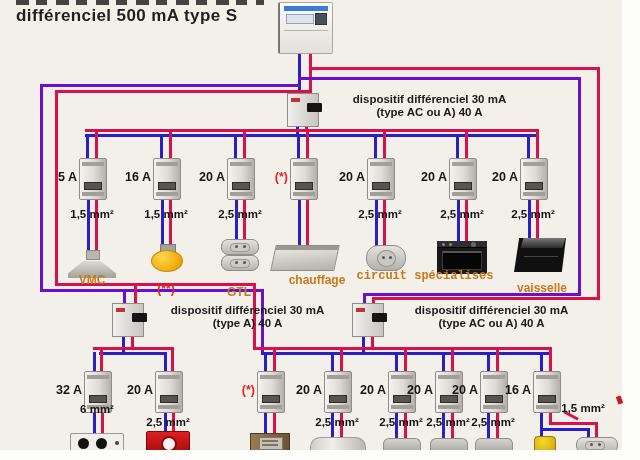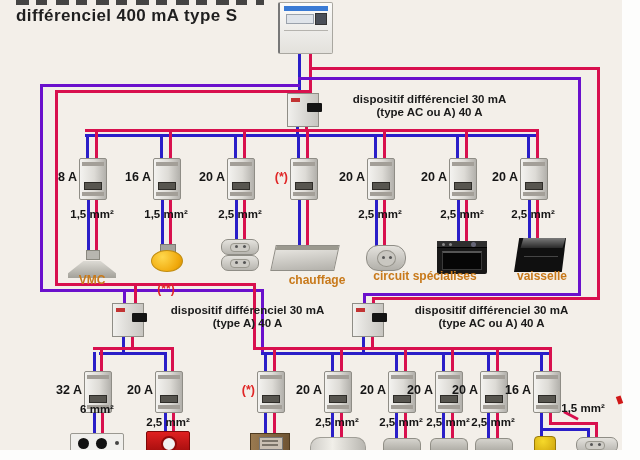--- a/index.html
+++ b/index.html
@@ -20,21 +20,21 @@
   .meter{position:absolute;left:278px;top:2px;width:52px;height:50px;z-index:3;border:1px solid #a9a7a0;
        border-left:2px solid #777;border-radius:2px;background:linear-gradient(180deg,#fbfbfa,#e3e1dc);}
   .meter .band{position:absolute;left:4px;top:3px;right:4px;height:5px;background:#3a7bd5;}
   .meter .disp{position:absolute;left:6px;top:11px;width:26px;height:8px;background:#dfe4ea;border:1px solid #9aa2ac;}
   .meter .win{position:absolute;right:5px;top:10px;width:10px;height:10px;background:#4a4f58;border:1px solid #333;}
   .meter::after{content:"";position:absolute;left:4px;right:4px;top:27px;border-top:1px solid #b5b3ae;}
   
   .amp{position:absolute;width:46px;text-align:right;font-weight:bold;font-size:12.5px;color:#151515;z-index:4;}
   .mm{position:absolute;width:72px;text-align:center;font-weight:bold;font-size:11.5px;color:#151515;z-index:4;}
   .ol{position:absolute;width:110px;text-align:center;font-weight:bold;font-size:12px;color:#c8791a;z-index:4;}
-  .wide{width:150px;}
+  .wide{width:150px;font-family:Liberation Mono, monospace;}
   .rl{color:#e02626;}
   .dlab{position:absolute;width:215px;text-align:center;font-weight:bold;font-size:11.5px;color:#1a1a1a;line-height:12.5px;z-index:4;}
   .title{position:absolute;left:16px;top:6px;font-weight:bold;font-size:17px;color:#1f1f1f;letter-spacing:.4px;z-index:4;}
   .cutoff{position:absolute;left:16px;top:0;width:248px;height:5px;opacity:.85;z-index:4;
        background:repeating-linear-gradient(90deg,#262626 0 13px,transparent 13px 20px,#262626 20px 31px,transparent 31px 40px);}
   
   .vmc{position:absolute;left:68px;top:250px;width:48px;height:28px;z-index:2;}
   .vmc::before{content:"";position:absolute;left:18px;top:0;width:12px;height:8px;background:#b8b6b0;border:1px solid #8a887f;}
   .vmc::after{content:"";position:absolute;left:0;bottom:0;width:48px;height:17px;
        background:linear-gradient(180deg,#dcdad4,#a3a199);clip-path:polygon(32% 0,68% 0,100% 72%,100% 100%,0 100%,0 72%);}
@@ -268,55 +268,56 @@
   <div class="washred"></div>
   <div class="brown"></div>
   <div class="cyl"></div>
   <div class="gbox" style="left:383px;top:438px"></div>
   <div class="gbox" style="left:430px;top:438px"></div>
   <div class="gbox" style="left:475px;top:438px"></div>
   <div class="ydev"></div>
   <div class="socket" style="left:576px;top:437px;width:40px"></div>
 
   <div class="cutoff"></div>
-  <div class="title">différenciel 400 mA type S</div>
+  <div class="title">différenciel 500 mA type S</div>
 
   <div class="dlab" style="left:322px;top:93px">
     <div>dispositif différenciel 30 mA</div>
     <div>(type AC ou A) 40 A</div>
   </div>
   <div class="dlab" style="left:140px;top:304px">
     <div>dispositif différenciel 30 mA</div>
     <div>(type A) 40 A</div>
   </div>
   <div class="dlab" style="left:384px;top:304px">
     <div>dispositif différenciel 30 mA</div>
     <div>(type AC ou A) 40 A</div>
   </div>
 
-  <div class="amp" style="left:31px;top:170px">8 A</div>
+  <div class="amp" style="left:31px;top:170px">5 A</div>
   <div class="amp" style="left:105px;top:170px">16 A</div>
   <div class="amp" style="left:179px;top:170px">20 A</div>
   <div class="amp rl" style="left:242px;top:170px">(*)</div>
   <div class="amp" style="left:319px;top:170px">20 A</div>
   <div class="amp" style="left:401px;top:170px">20 A</div>
   <div class="amp" style="left:472px;top:170px">20 A</div>
 
   <div class="mm" style="left:56px;top:208px">1,5 mm²</div>
   <div class="mm" style="left:130px;top:208px">1,5 mm²</div>
   <div class="mm" style="left:204px;top:208px">2,5 mm²</div>
   <div class="mm" style="left:344px;top:208px">2,5 mm²</div>
   <div class="mm" style="left:426px;top:208px">2,5 mm²</div>
   <div class="mm" style="left:497px;top:208px">2,5 mm²</div>
 
   <div class="ol" style="left:37px;top:273px">VMC</div>
   <div class="ol rl" style="left:111px;top:282px">(**)</div>
+  <div class="ol" style="left:184px;top:285px">GTL</div>
   <div class="ol" style="left:262px;top:273px">chauffage</div>
   <div class="ol wide" style="left:350px;top:269px">circuit spécialises</div>
-  <div class="ol" style="left:487px;top:269px">vaisselle</div>
+  <div class="ol" style="left:487px;top:281px">vaisselle</div>
 
   <div class="amp" style="left:36px;top:383px">32 A</div>
   <div class="amp" style="left:107px;top:383px">20 A</div>
   <div class="amp rl" style="left:209px;top:383px">(*)</div>
   <div class="amp" style="left:276px;top:383px">20 A</div>
   <div class="amp" style="left:340px;top:383px">20 A</div>
   <div class="amp" style="left:387px;top:383px">20 A</div>
   <div class="amp" style="left:432px;top:383px">20 A</div>
   <div class="amp" style="left:485px;top:383px">16 A</div>
 

